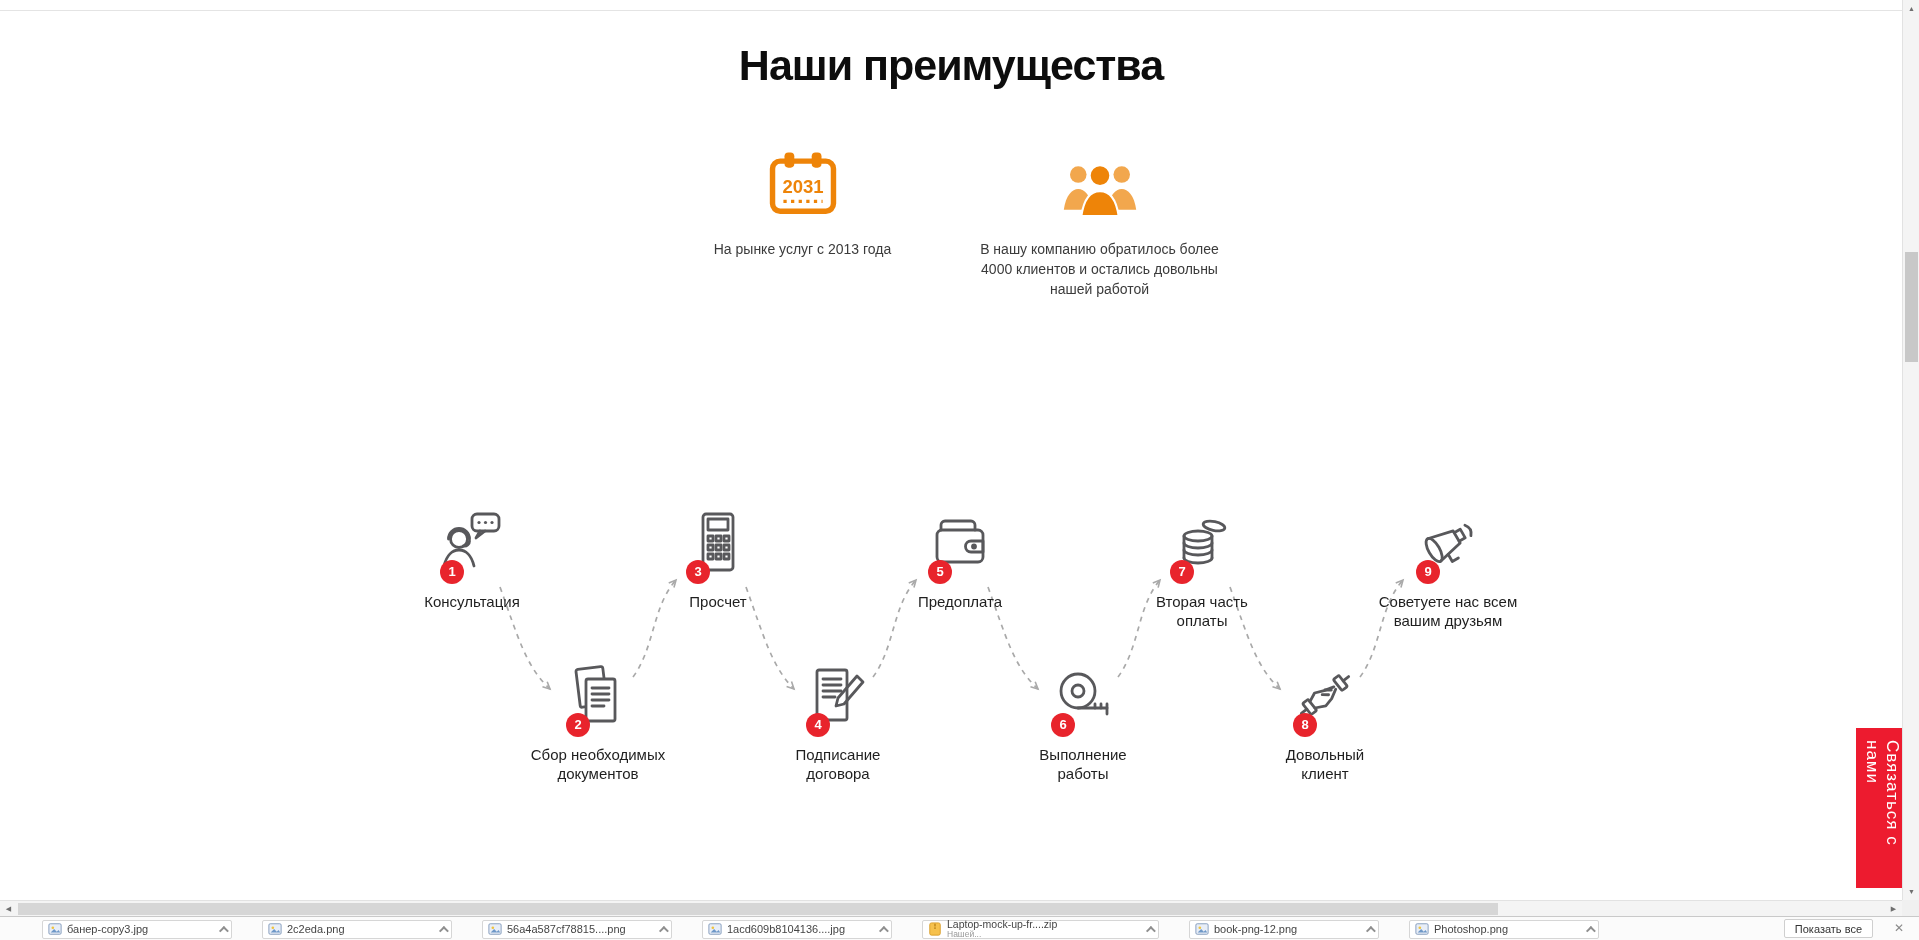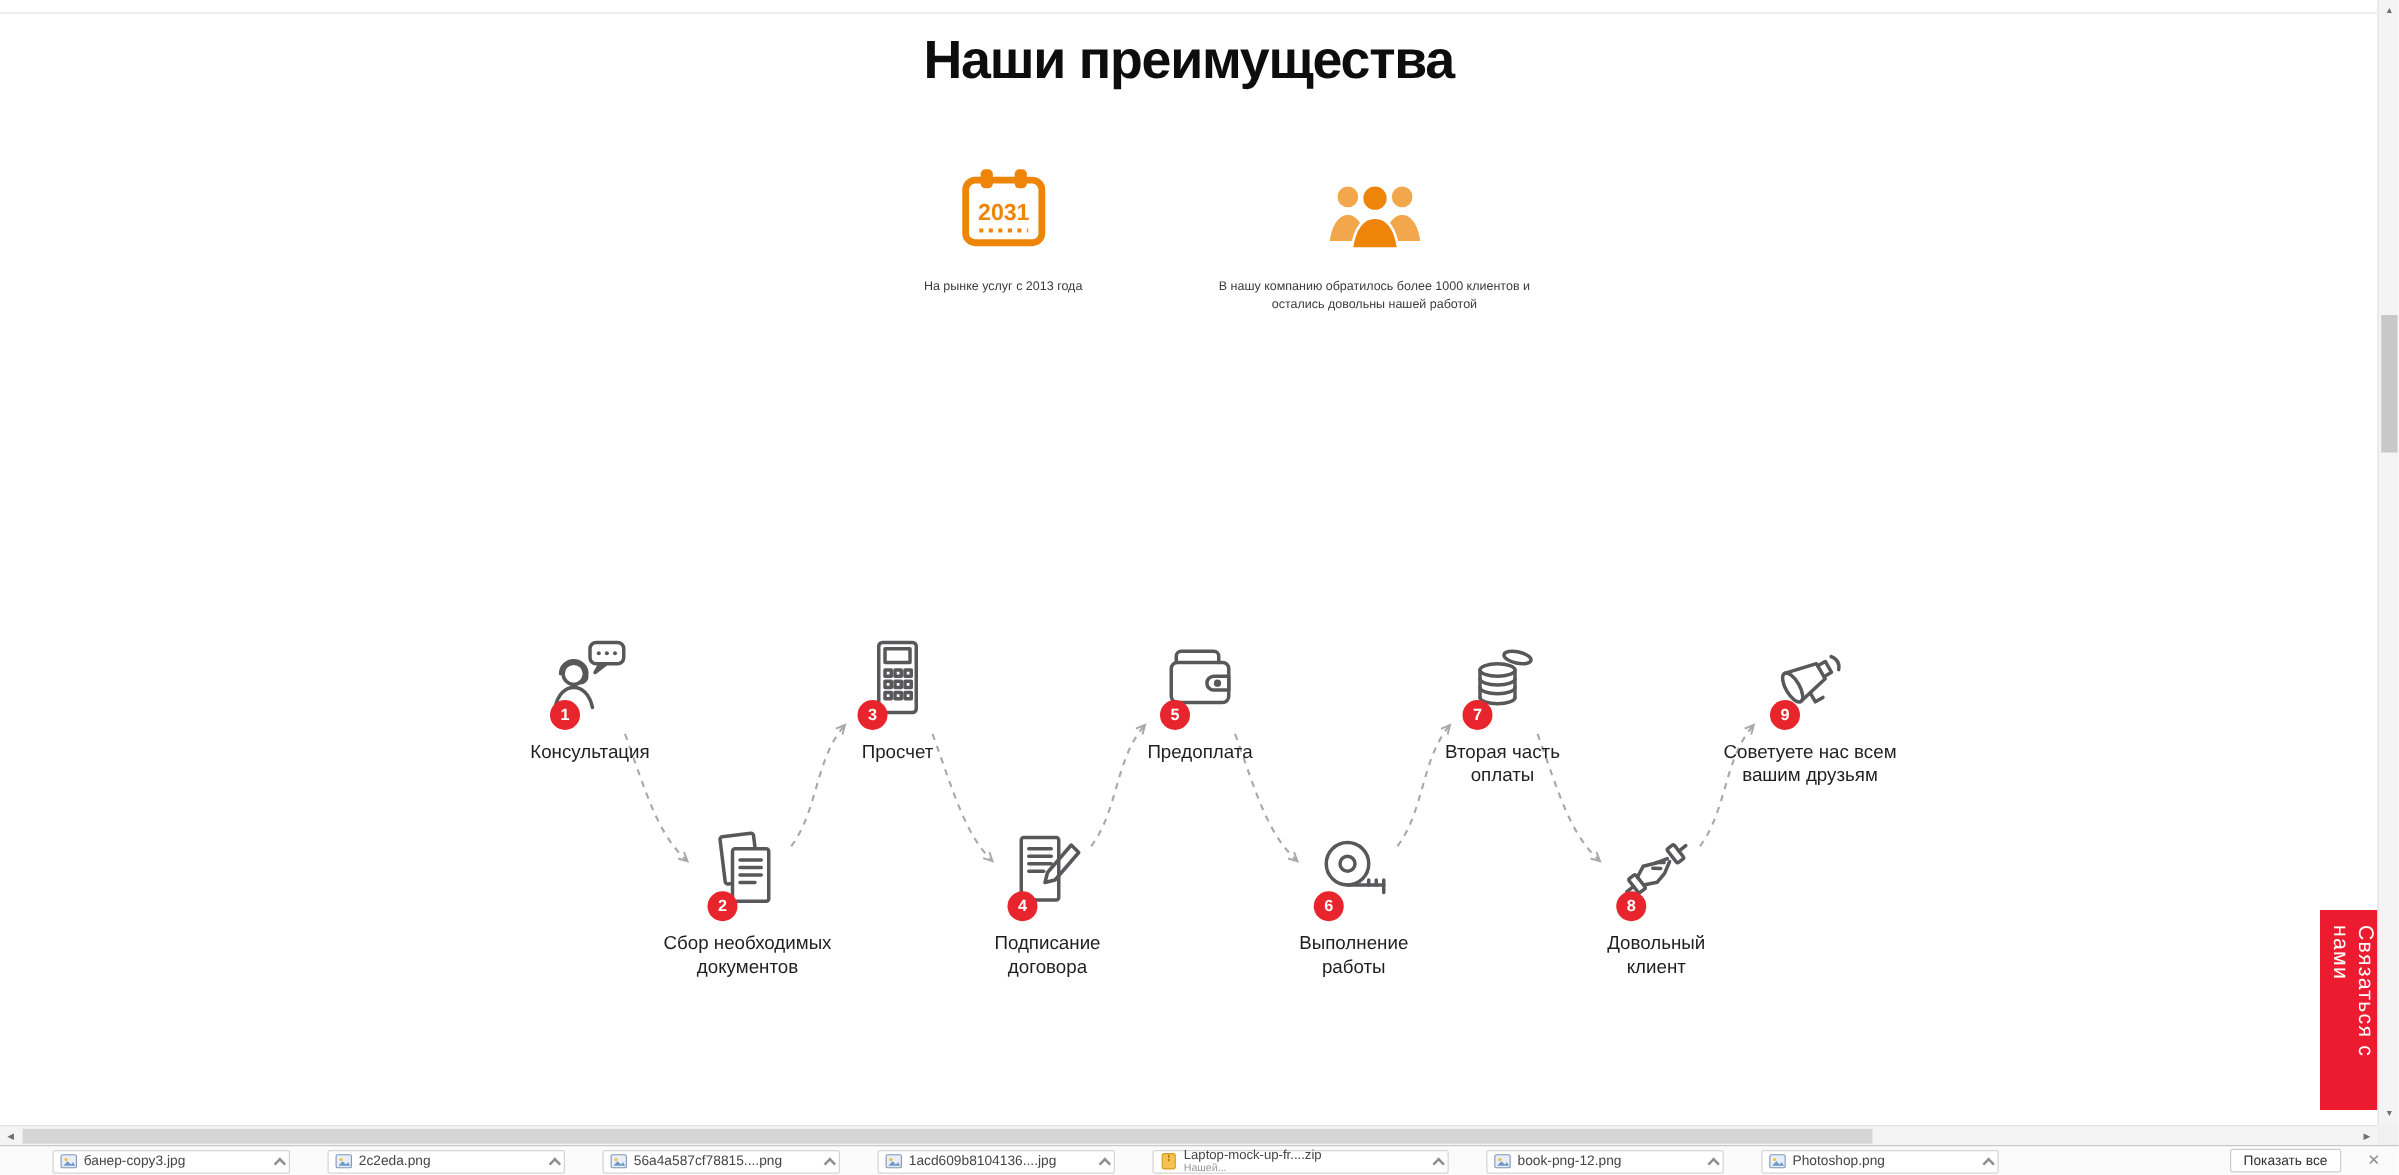--- a/index.html
+++ b/index.html
@@ -5,25 +5,25 @@
   * { box-sizing: border-box; margin: 0; padding: 0; }
   html, body { width: 1919px; height: 940px; overflow: hidden; }
   body { background: #fff; font-family: "Liberation Sans", sans-serif; position: relative; }
 
   .content { position: absolute; left: 0; top: 0; width: 1902px; height: 900px; background: #fff; overflow: hidden; }
   .top-divider { position: absolute; top: 10px; left: 0; width: 100%; height: 1px; background: #e4e4e4; }
 
   .section-title { font-size: 43px; font-weight: 700; letter-spacing: -1px; color: #0d0d0d; text-align: center; }
 
   
-  .advantages { position: absolute; top: 24px; left: 0; width: 100%; }
+  .advantages { position: absolute; top: 41px; left: 0; width: 100%; }
   .adv-row { display: flex; justify-content: center; gap: 45px; margin-top: 38px; }
   .adv-item { width: 252px; display: flex; flex-direction: column; align-items: center; }
   .adv-icon { height: 90px; display: flex; align-items: flex-end; justify-content: center; }
-  .adv-text { margin-top: 22px; font-size: 10px; line-height: 1.42; color: #3b3b3b; text-align: center; }
+  .adv-text { margin-top: 22px; font-size: 14px; line-height: 1.42; color: #3b3b3b; text-align: center; }
 
   
   .process { position: absolute; top: 412px; left: 0; width: 1902px; height: 400px; }
   .process .section-title { margin-top: 8px; }
   .arrows-svg { position: absolute; left: 0; top: 0; }
   .step { position: absolute; width: 190px; display: flex; flex-direction: column; align-items: center; }
   .icon-wrap { position: relative; width: 76px; height: 76px; display: flex; align-items: center; justify-content: center; }
   .badge { position: absolute; left: 6px; bottom: -4px; width: 24px; height: 24px; border-radius: 50%;
            background: #e8242c; color: #fff; font-size: 13px; font-weight: bold; line-height: 24px; text-align: center; }
   .step-label { margin-top: 13px; font-size: 15px; color: #1f1f1f; text-align: center; line-height: 1.25; max-width: 175px; }
@@ -111,21 +111,21 @@
         <div class="adv-icon">
           <svg width="80" height="60" viewBox="0 0 76 58">
             <circle cx="17" cy="16" r="8" fill="#f2a74d"></circle>
             <path d="M3 50 c2-14 8-20 14-20 c6 0 12 6 14 20 z" fill="#f2a74d"></path>
             <circle cx="59" cy="16" r="8" fill="#f2a74d"></circle>
             <path d="M45 50 c2-14 8-20 14-20 c6 0 12 6 14 20 z" fill="#f2a74d"></path>
             <circle cx="38" cy="17" r="10" fill="#ee8408" stroke="#fff" stroke-width="2"></circle>
             <path d="M20 56 c2.5-17 9-24 18-24 c9 0 15.5 7 18 24 z" fill="#ee8408" stroke="#fff" stroke-width="2"></path>
           </svg>
         </div>
-        <div class="adv-text">В нашу компанию обратилось более 1000 клиентов и остались довольны нашей работой</div>
+        <div class="adv-text">В нашу компанию обратилось более 4000 клиентов и остались довольны нашей работой</div>
       </div>
 
     </div>
   </div>
 
   <div class="process">
 
     <svg class="arrows-svg" width="1902" height="400" viewBox="0 0 1902 400">
       <defs>
         <marker id="arw" markerWidth="12" markerHeight="12" refX="8" refY="4.5" orient="auto" markerUnits="userSpaceOnUse">

